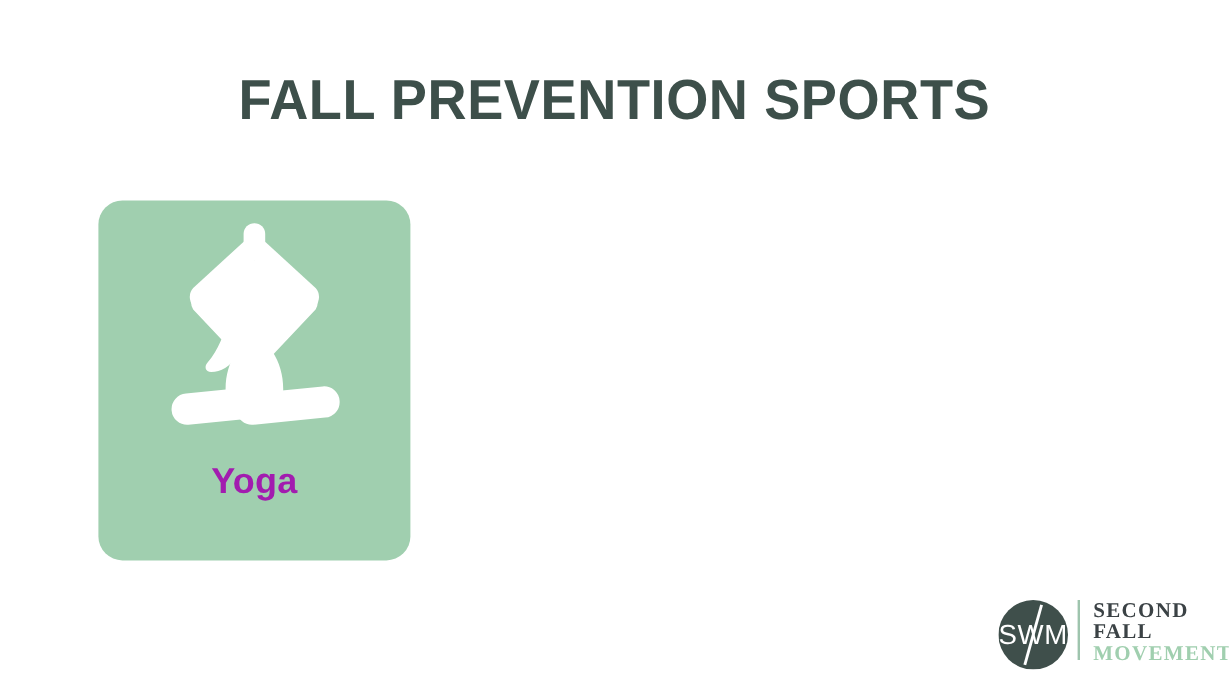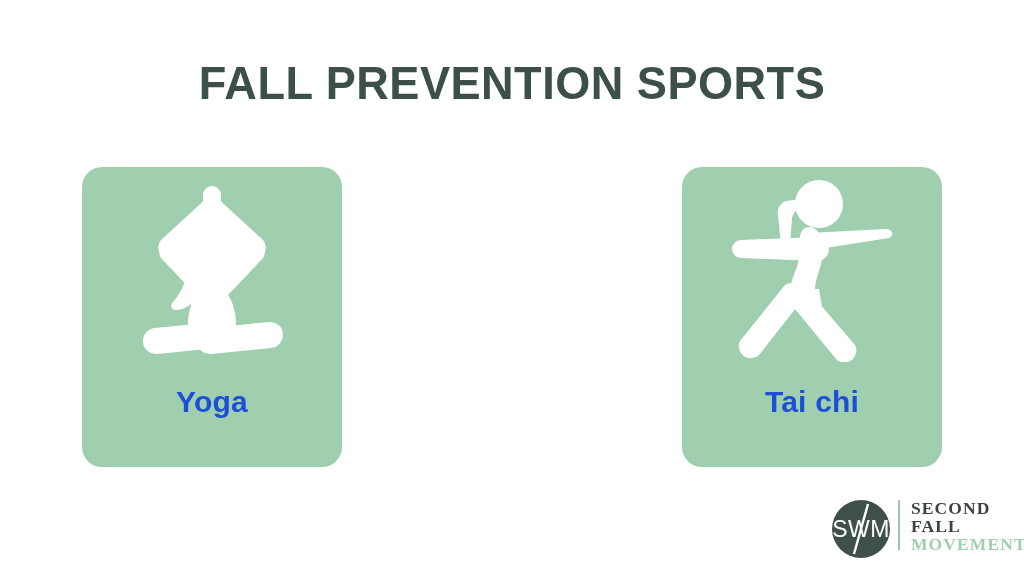--- a/index.html
+++ b/index.html
@@ -63,21 +63,21 @@
     display: block;
   }
   .card-label {
     position: absolute;
     top: 218px;
     left: 0;
     width: 260px;
     text-align: center;
     font-size: 30px;
     font-weight: bold;
-    color: #1d4ed8;
+    color: #a21caf;
     letter-spacing: 0.2px;
   }
 
   
   .logo {
     position: absolute;
     left: 832px;
     top: 500px;
     width: 180px;
     height: 62px;
@@ -144,45 +144,20 @@
 
           <path d="M98 140 L38 146 a13 13 0 0 0 2 26 L100 166 a13 13 0 0 0 -2 -26 Z"></path>
 
           <path d="M92 146 L152 140 a13 13 0 0 1 2 26 L94 172 a13 13 0 0 1 -2 -26 Z"></path>
         </g>
       </svg>
     </div>
     <div class="card-label">Yoga</div>
   </div>
 
-  <div class="card">
-    <div class="card-figure">
-      <svg width="190" height="185" viewBox="0 0 190 185" aria-hidden="true">
-        <g fill="#ffffff">
-
-          <path d="M69 24 c-6 2 -9 8 -8 14 l3 30 c0 5 7 6 9 1 l2 -28 c1 -4 3 -7 6 -9 c5 -3 2 -10 -4 -9 Z"></path>
-
-          <circle cx="102" cy="27" r="24"></circle>
-
-          <path d="M92 56 L168 52 c8 0 10 6 4 9 l-76 12 c-9 1 -12 -16 -4 -17 Z"></path>
-
-          <path d="M100 60 L24 63 a9 9 0 0 0 0 18 l76 3 a11 11 0 0 0 0 -24 Z"></path>
-
-          <path d="M94 50 c6 2 10 7 11 14 c2 11 0 22 -4 33 c-3 9 -4 18 -3 27 l-26 3 c-1 -11 2 -22 6 -32 c4 -10 6 -21 5 -32 c-1 -8 4 -14 11 -13 Z"></path>
-
-          <path d="M74 114 l28 -2 l3 18 l-31 2 Z"></path>
-
-          <path d="M86 122 L42 178 a12 12 0 0 1 -19 -14 L68 108 a12 12 0 0 1 18 14 Z"></path>
-
-          <path d="M90 112 L138 168 a12 12 0 0 1 -18 15 L73 126 a12 12 0 0 1 17 -14 Z"></path>
-        </g>
-      </svg>
-    </div>
-    <div class="card-label">Tai chi</div>
-  </div>
 
 
 </div>
 
 <div class="logo">
   <div class="logo-mark">
     <svg width="58" height="58" viewBox="0 0 58 58" aria-hidden="true">
       <circle cx="29" cy="29" r="29" fill="#3f4f4b"></circle>
       <text x="29" y="37" text-anchor="middle" font-family="'Liberation Sans', sans-serif" font-size="23" fill="#ffffff" letter-spacing="0.5">SWM</text>
       <path d="M36 4 L22 54" stroke="#ffffff" stroke-width="2.4" fill="none"></path>

